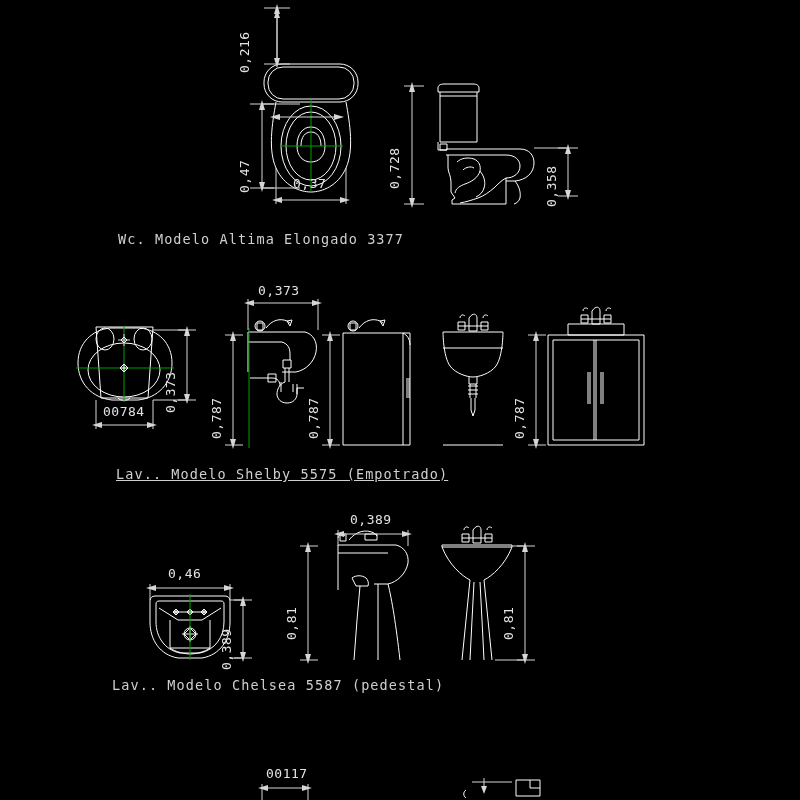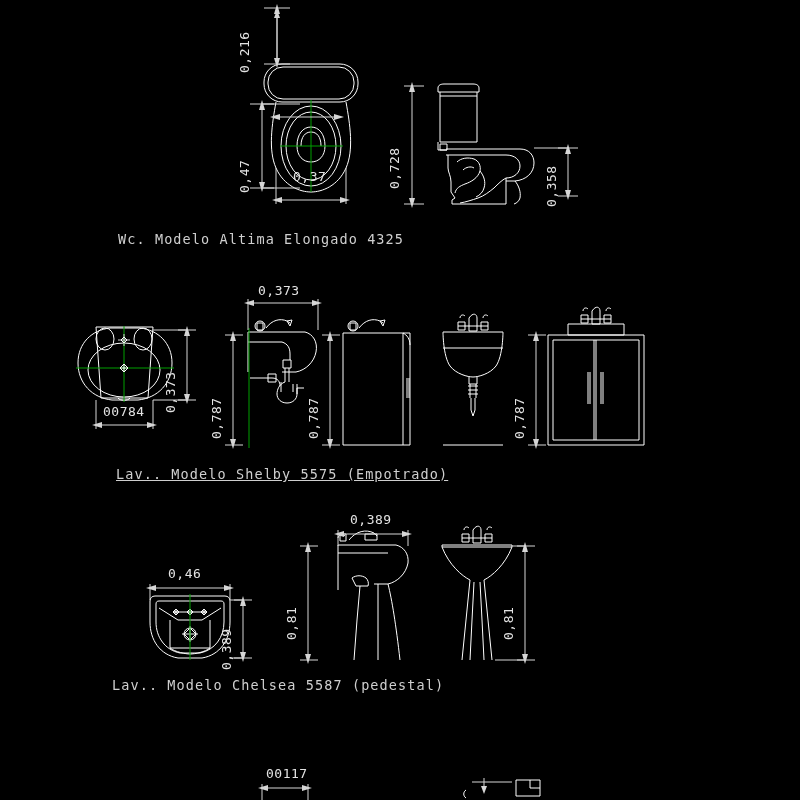--- a/index.html
+++ b/index.html
@@ -427,37 +427,37 @@
       <path class="ln" d="M530,780 L530,788 L540,788"></path>
       <path class="ln" d="M466,790 C463,792 463,796 466,798"></path>
     </g>
   </g>
 </svg>
 
 <div>
 
   <div class="dimtxt vert" style="left:252px;top:58px;">0,216</div>
   <div class="dimtxt vert" style="left:252px;top:178px;">0,47</div>
-  <div class="dimtxt" style="left:293px;top:169px;">0,37</div>
+  <div class="dimtxt" style="left:293px;top:176px;">0,37</div>
   <div class="dimtxt vert" style="left:402px;top:174px;">0,728</div>
   <div class="dimtxt vert" style="left:559px;top:192px;">0,358</div>
 
   <div class="dimtxt vert" style="left:178px;top:398px;">0,373</div>
   <div class="dimtxt" style="left:103px;top:404px;">00784</div>
   <div class="dimtxt" style="left:258px;top:283px;">0,373</div>
   <div class="dimtxt vert" style="left:224px;top:424px;">0,787</div>
   <div class="dimtxt vert" style="left:321px;top:424px;">0,787</div>
   <div class="dimtxt vert" style="left:527px;top:424px;">0,787</div>
 
   <div class="dimtxt" style="left:168px;top:566px;">0,46</div>
   <div class="dimtxt vert" style="left:234px;top:655px;">0,389</div>
   <div class="dimtxt" style="left:350px;top:512px;">0,389</div>
   <div class="dimtxt vert" style="left:299px;top:625px;">0,81</div>
   <div class="dimtxt vert" style="left:516px;top:625px;">0,81</div>
 
   <div class="dimtxt" style="left:266px;top:766px;">00117</div>
 </div>
 
 <div>
-  <div class="caption" style="left:118px;top:231px;">Wc. Modelo Altima Elongado 4325</div>
+  <div class="caption" style="left:118px;top:231px;">Wc. Modelo Altima Elongado 3377</div>
   <div class="caption" style="left:116px;top:466px;text-decoration:underline;">Lav.. Modelo Shelby 5575 (Empotrado)</div>
   <div class="caption" style="left:112px;top:677px;">Lav.. Modelo Chelsea 5587 (pedestal)</div>
 </div>
 
 </body></html>

